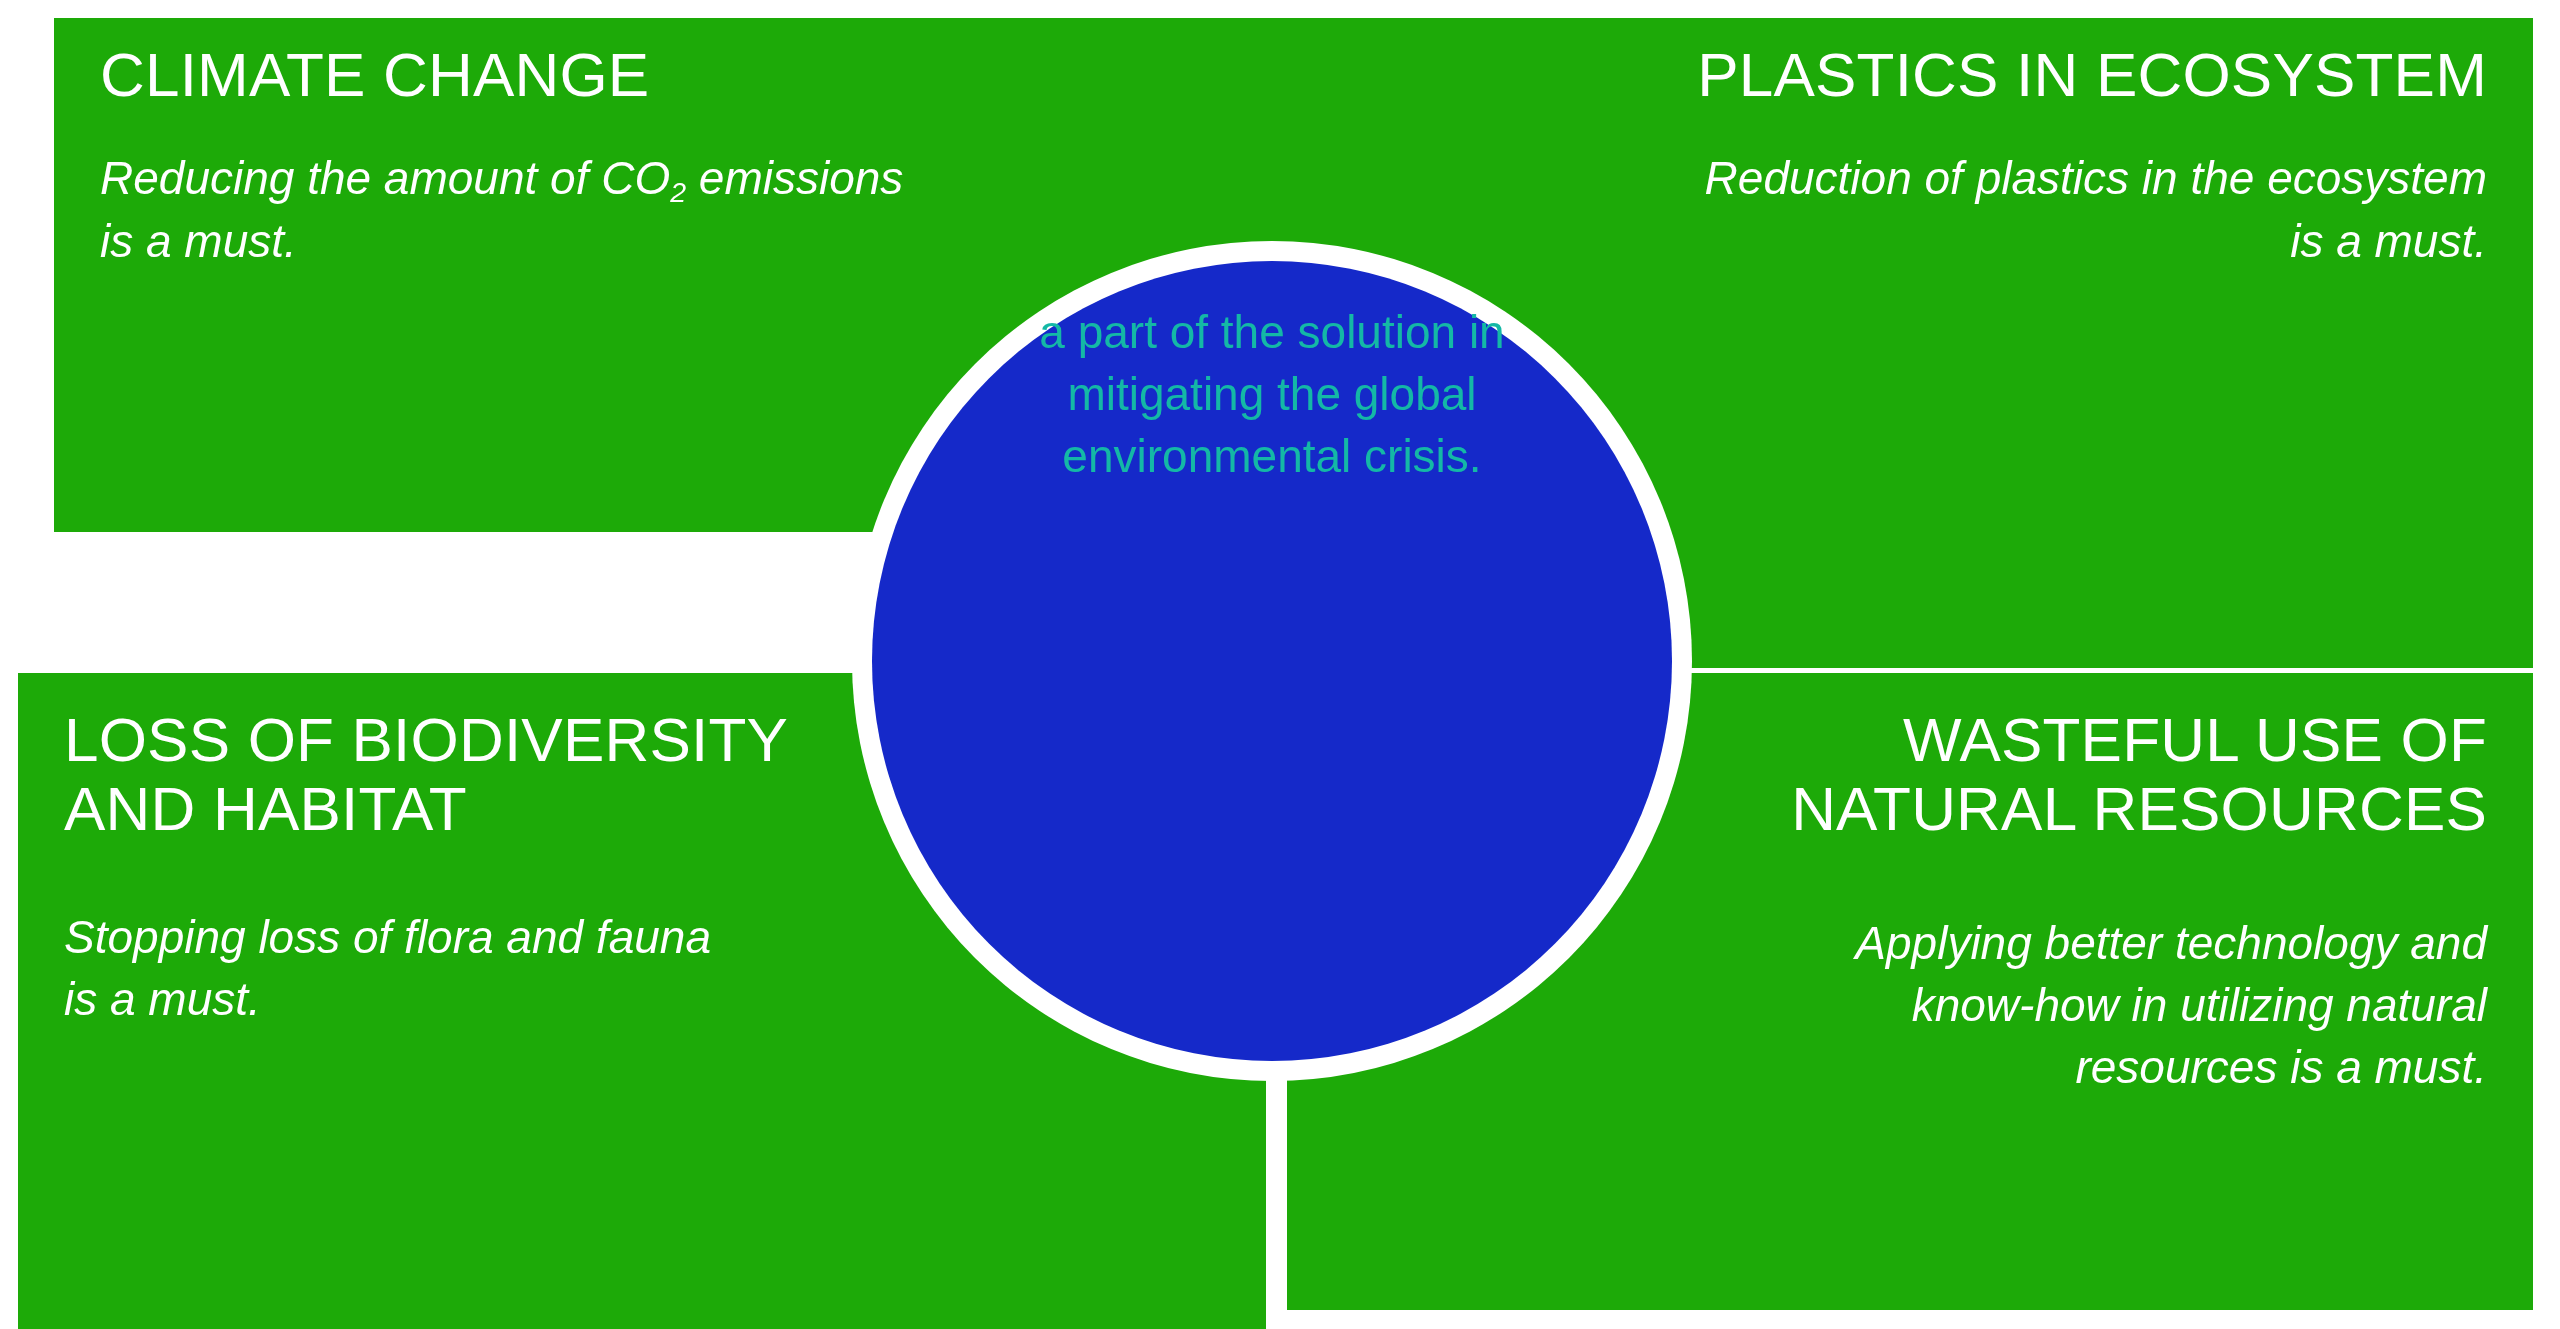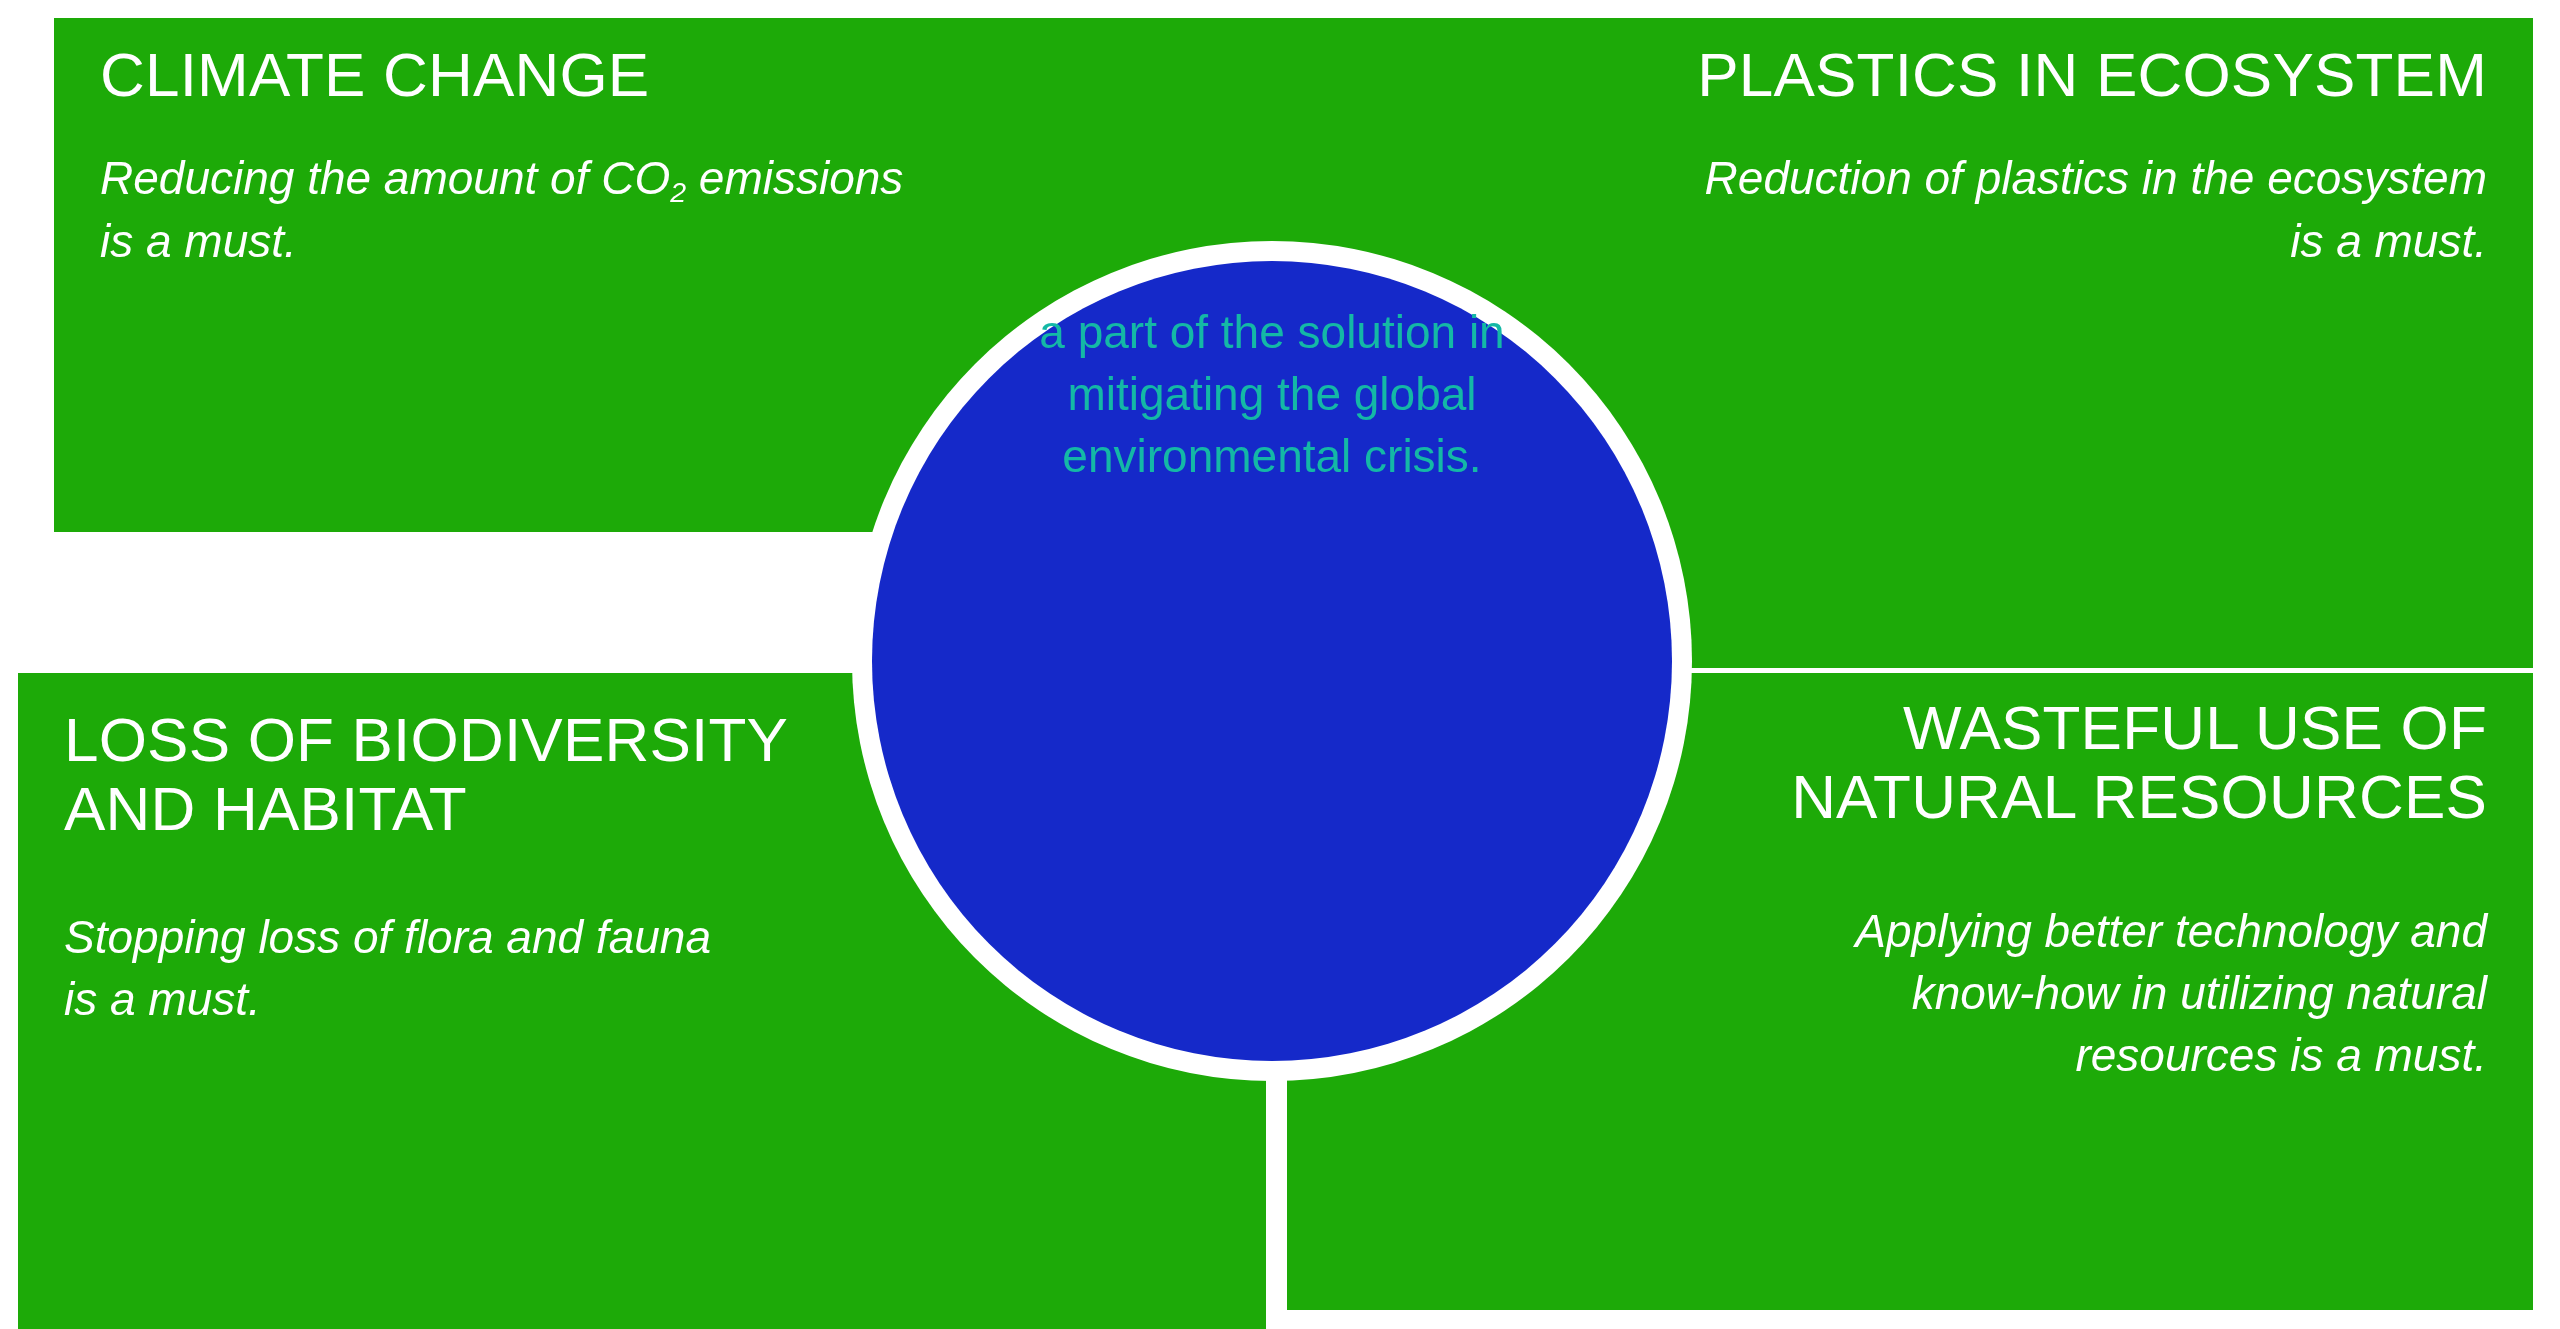--- a/index.html
+++ b/index.html
@@ -40,21 +40,21 @@
     right: 0;
     padding: 0 46px;
     box-sizing: border-box;
   }
   .q-tl .q-inner, .q-bl .q-inner { text-align: left; }
   .q-tr .q-inner, .q-br .q-inner { text-align: right; }
 
   .q-tl .q-inner { top: 22px; }
   .q-tr .q-inner { top: 22px; }
   .q-bl .q-inner { top: 32px; }
-  .q-br .q-inner { top: 20px; }
+  .q-br .q-inner { top: 32px; }
 
   .q-title {
     color: #ffffff;
     font-size: 62px;
     line-height: 1.12;
     font-weight: 400;
     letter-spacing: 0.2px;
     margin: 0;
     white-space: pre-line;
   }

